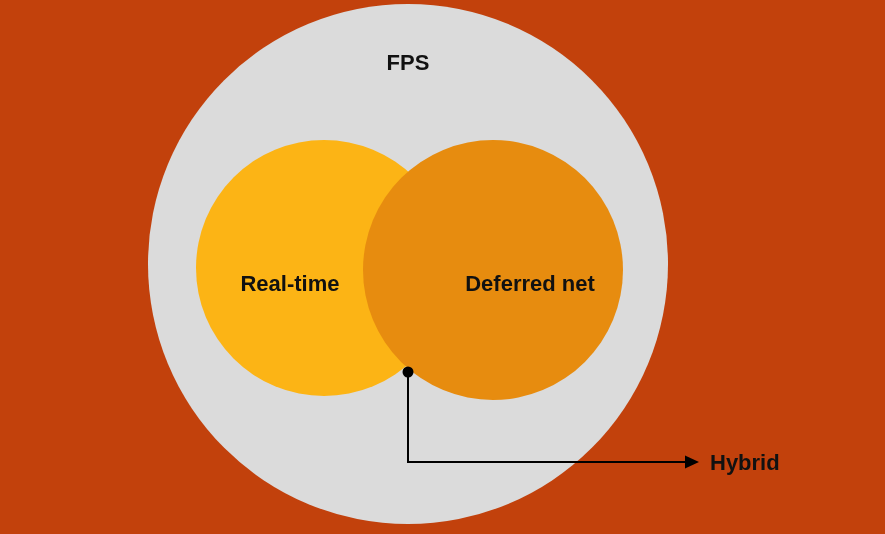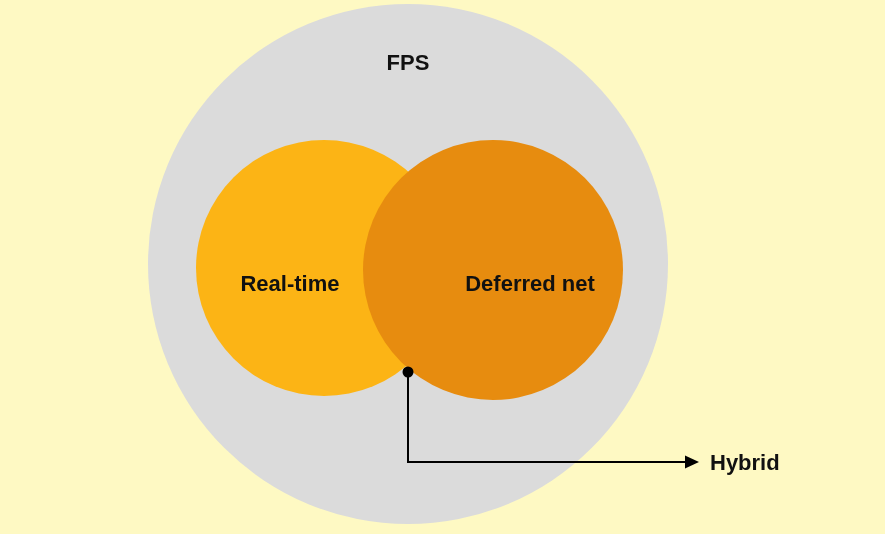--- a/index.html
+++ b/index.html
@@ -4,21 +4,21 @@
 <style>
   html, body {
     margin: 0;
     padding: 0;
     background: #ffffff;
   }
   .canvas {
     position: relative;
     width: 885px;
     height: 534px;
-    background: #fef9c3;
+    background: #c2410c;
     overflow: hidden;
     font-family: "Liberation Sans", sans-serif;
   }
   svg text {
     font-family: "Liberation Sans", sans-serif;
     font-weight: bold;
     fill: #111111;
   }
   .set-label {
     font-size: 22px;

